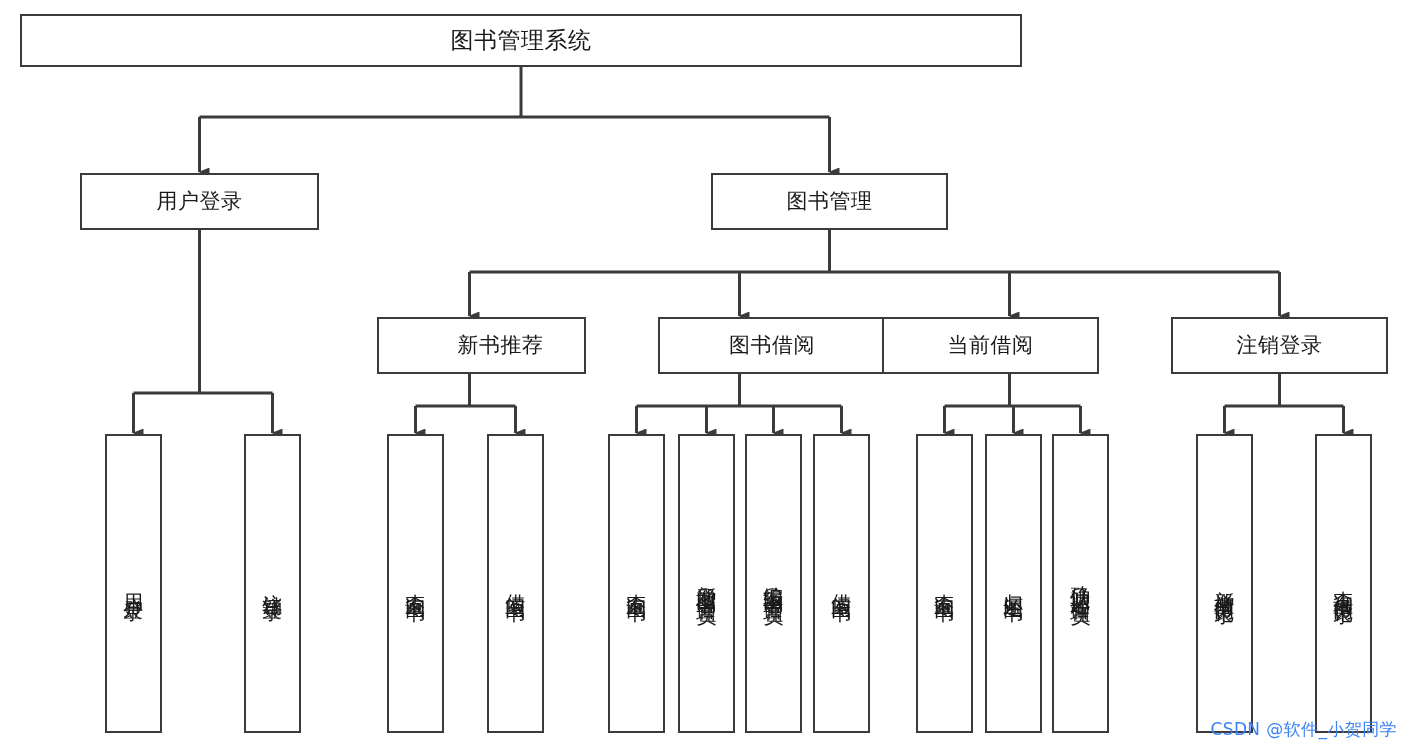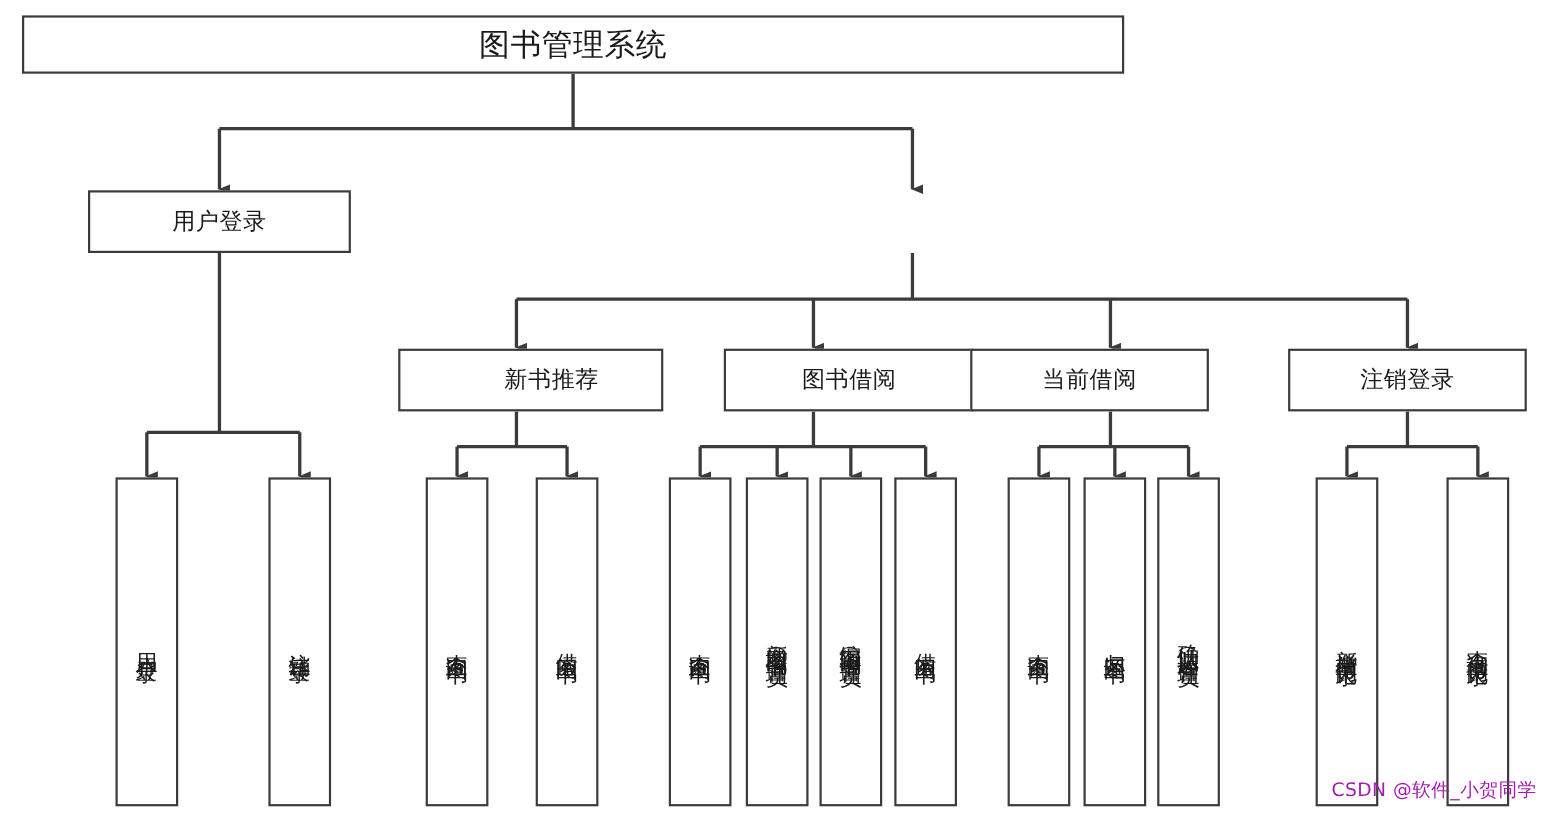--- a/index.html
+++ b/index.html
@@ -37,41 +37,41 @@
     justify-content: center;
     text-align: center;
     line-height: 1.12;
   }
   .node.horiz {
     font-size: 21px;
     letter-spacing: 0.5px;
     padding: 2px 6px;
   }
   .node.root {
-    font-size: 28px;
+    font-size: 23px;
   }
   .node.vert {
     writing-mode: vertical-rl;
     text-orientation: upright;
     font-size: 20px;
     letter-spacing: 3px;
     padding: 6px 2px;
     white-space: nowrap;
   }
   .node.vert .vlabel {
     writing-mode: vertical-rl;
     text-orientation: upright;
     display: block;
   }
   #watermark {
     position: absolute;
     right: 8px;
-    bottom: 17px;
+    bottom: 6px;
     font-size: 17px;
-    color: #a21caf;
+    color: #3b82f6;
     letter-spacing: 0.4px;
     white-space: nowrap;
     font-family: "DejaVu Sans", "Liberation Sans", sans-serif;
   }
 </style>
 </head>
 <body>
 
 <div id="diagram">
 
@@ -118,22 +118,25 @@
       </g>
   </svg>
 
   <div class="node horiz root" style="left: 20px; top: 14px; width: 1002px; height: 53px;">
       <span>图书管理系统</span>
     </div>
 
   <div class="node horiz" style="left: 80px; top: 173px; width: 239px; height: 57px;">
       <span>用户登录</span>
     </div>
+  <div class="node horiz" style="left: 711px; top: 173px; width: 237px; height: 57px;">
+      <span>图书管理</span>
+    </div>
 
-  <div class="node horiz" style="left: 362px; top: 317px; width: 241px; height: 57px; padding-left: 44px;">
+  <div class="node horiz" style="left: 377px; top: 317px; width: 209px; height: 57px; padding-left: 44px;">
       <span>新书推荐</span>
     </div>
   <div class="node horiz" style="left: 658px; top: 317px; width: 228px; height: 57px;">
       <span>图书借阅</span>
     </div>
   <div class="node horiz" style="left: 882px; top: 317px; width: 217px; height: 57px;">
       <span>当前借阅</span>
     </div>
   <div class="node horiz" style="left: 1171px; top: 317px; width: 217px; height: 57px;">
       <span>注销登录</span>

